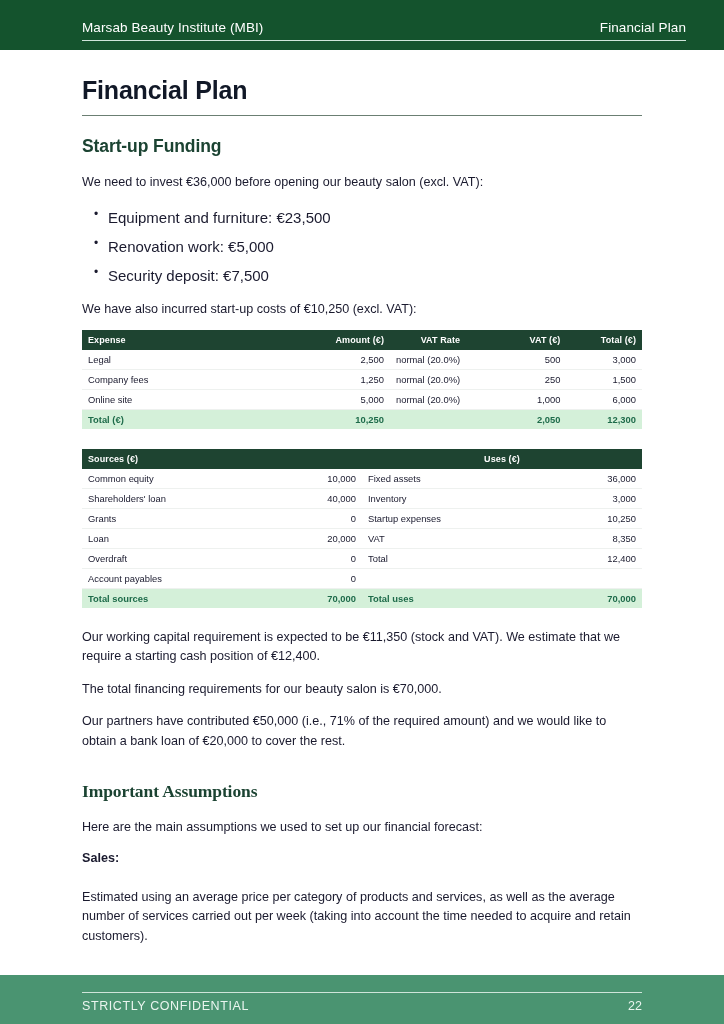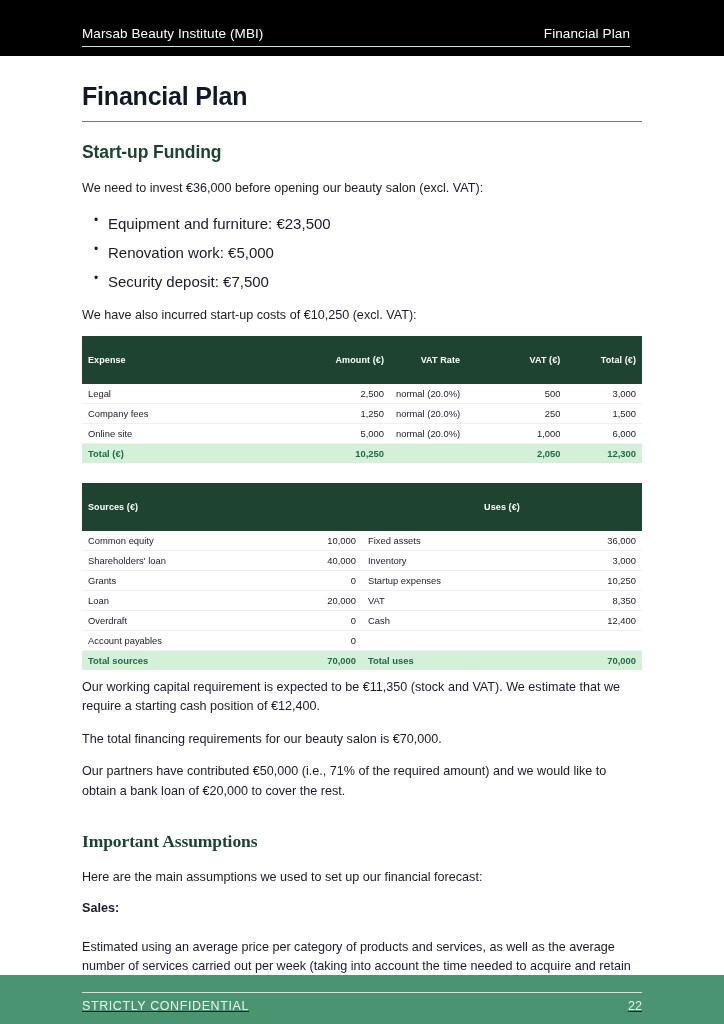--- a/index.html
+++ b/index.html
@@ -12,25 +12,25 @@
   body {
     font-family: "Liberation Sans", sans-serif;
     background: #ffffff;
     color: #1a1a2e;
     position: relative;
     overflow: hidden;
   }
 
   
   .page-header {
-    height: 56px;
-    background: #000000;
+    height: 50px;
+    background: #14532d;
     display: flex;
     align-items: flex-end;
-    padding: 0 94px 0 82px;
+    padding: 0 38px 0 82px;
   }
   .page-header-inner {
     width: 100%;
     display: flex;
     justify-content: space-between;
     align-items: flex-end;
     border-bottom: 1.5px solid #cfe5da;
     padding-bottom: 5px;
     margin-bottom: 9px;
   }
@@ -108,42 +108,42 @@
     width: 100%;
     border-collapse: collapse;
     font-size: 9.4px;
     margin-bottom: 8px;
     table-layout: fixed;
   }
   table.fin-table thead th {
     background: #1e4431;
     color: #ffffff;
     font-weight: bold;
-    padding: 19px 6px;
+    padding: 5px 6px;
     font-size: 9px;
     letter-spacing: 0.1px;
   }
   table.fin-table tbody td {
     padding: 4px 6px;
     color: #1a1a2e;
     border-bottom: 1px solid #eef1ef;
     background: #ffffff;
   }
   table.fin-table tbody tr.total-row td {
     background: #d4f0d9;
     color: #1e6b4a;
     font-weight: bold;
     border-bottom: none;
   }
   .ta-left { text-align: left; }
   .ta-right { text-align: right; }
   .ta-center { text-align: center; }
 
   .tbl-wrap { margin-top: 10px; margin-bottom: 18px; }
-  .tbl-wrap.second { margin-top: 20px; margin-bottom: 8px; }
+  .tbl-wrap.second { margin-top: 20px; margin-bottom: 20px; }
 
   
   .page-footer {
     position: absolute;
     left: 0;
     bottom: 0;
     width: 724px;
     height: 49px;
     background: #4a9471;
     display: flex;
@@ -151,21 +151,20 @@
     padding: 0 82px;
   }
   .page-footer-inner {
     width: 100%;
     display: flex;
     justify-content: space-between;
     align-items: flex-end;
     border-top: 1.5px solid #cfe5da;
     padding-top: 6px;
     margin-top: 17px;
-    text-decoration: underline;
   }
   .footer-left {
     color: #eaf5ef;
     font-size: 12.5px;
     letter-spacing: 0.6px;
   }
   .footer-right {
     color: #eaf5ef;
     font-size: 12.5px;
   }
@@ -282,21 +281,21 @@
         </tr>
         <tr>
           <td class="ta-left">Loan</td>
           <td class="ta-right">20,000</td>
           <td class="ta-left">VAT</td>
           <td class="ta-right">8,350</td>
         </tr>
         <tr>
           <td class="ta-left">Overdraft</td>
           <td class="ta-right">0</td>
-          <td class="ta-left">Cash</td>
+          <td class="ta-left">Total</td>
           <td class="ta-right">12,400</td>
         </tr>
         <tr>
           <td class="ta-left">Account payables</td>
           <td class="ta-right">0</td>
           <td class="ta-left"></td>
           <td class="ta-right"></td>
         </tr>
         <tr class="total-row">
           <td class="ta-left">Total sources</td>

